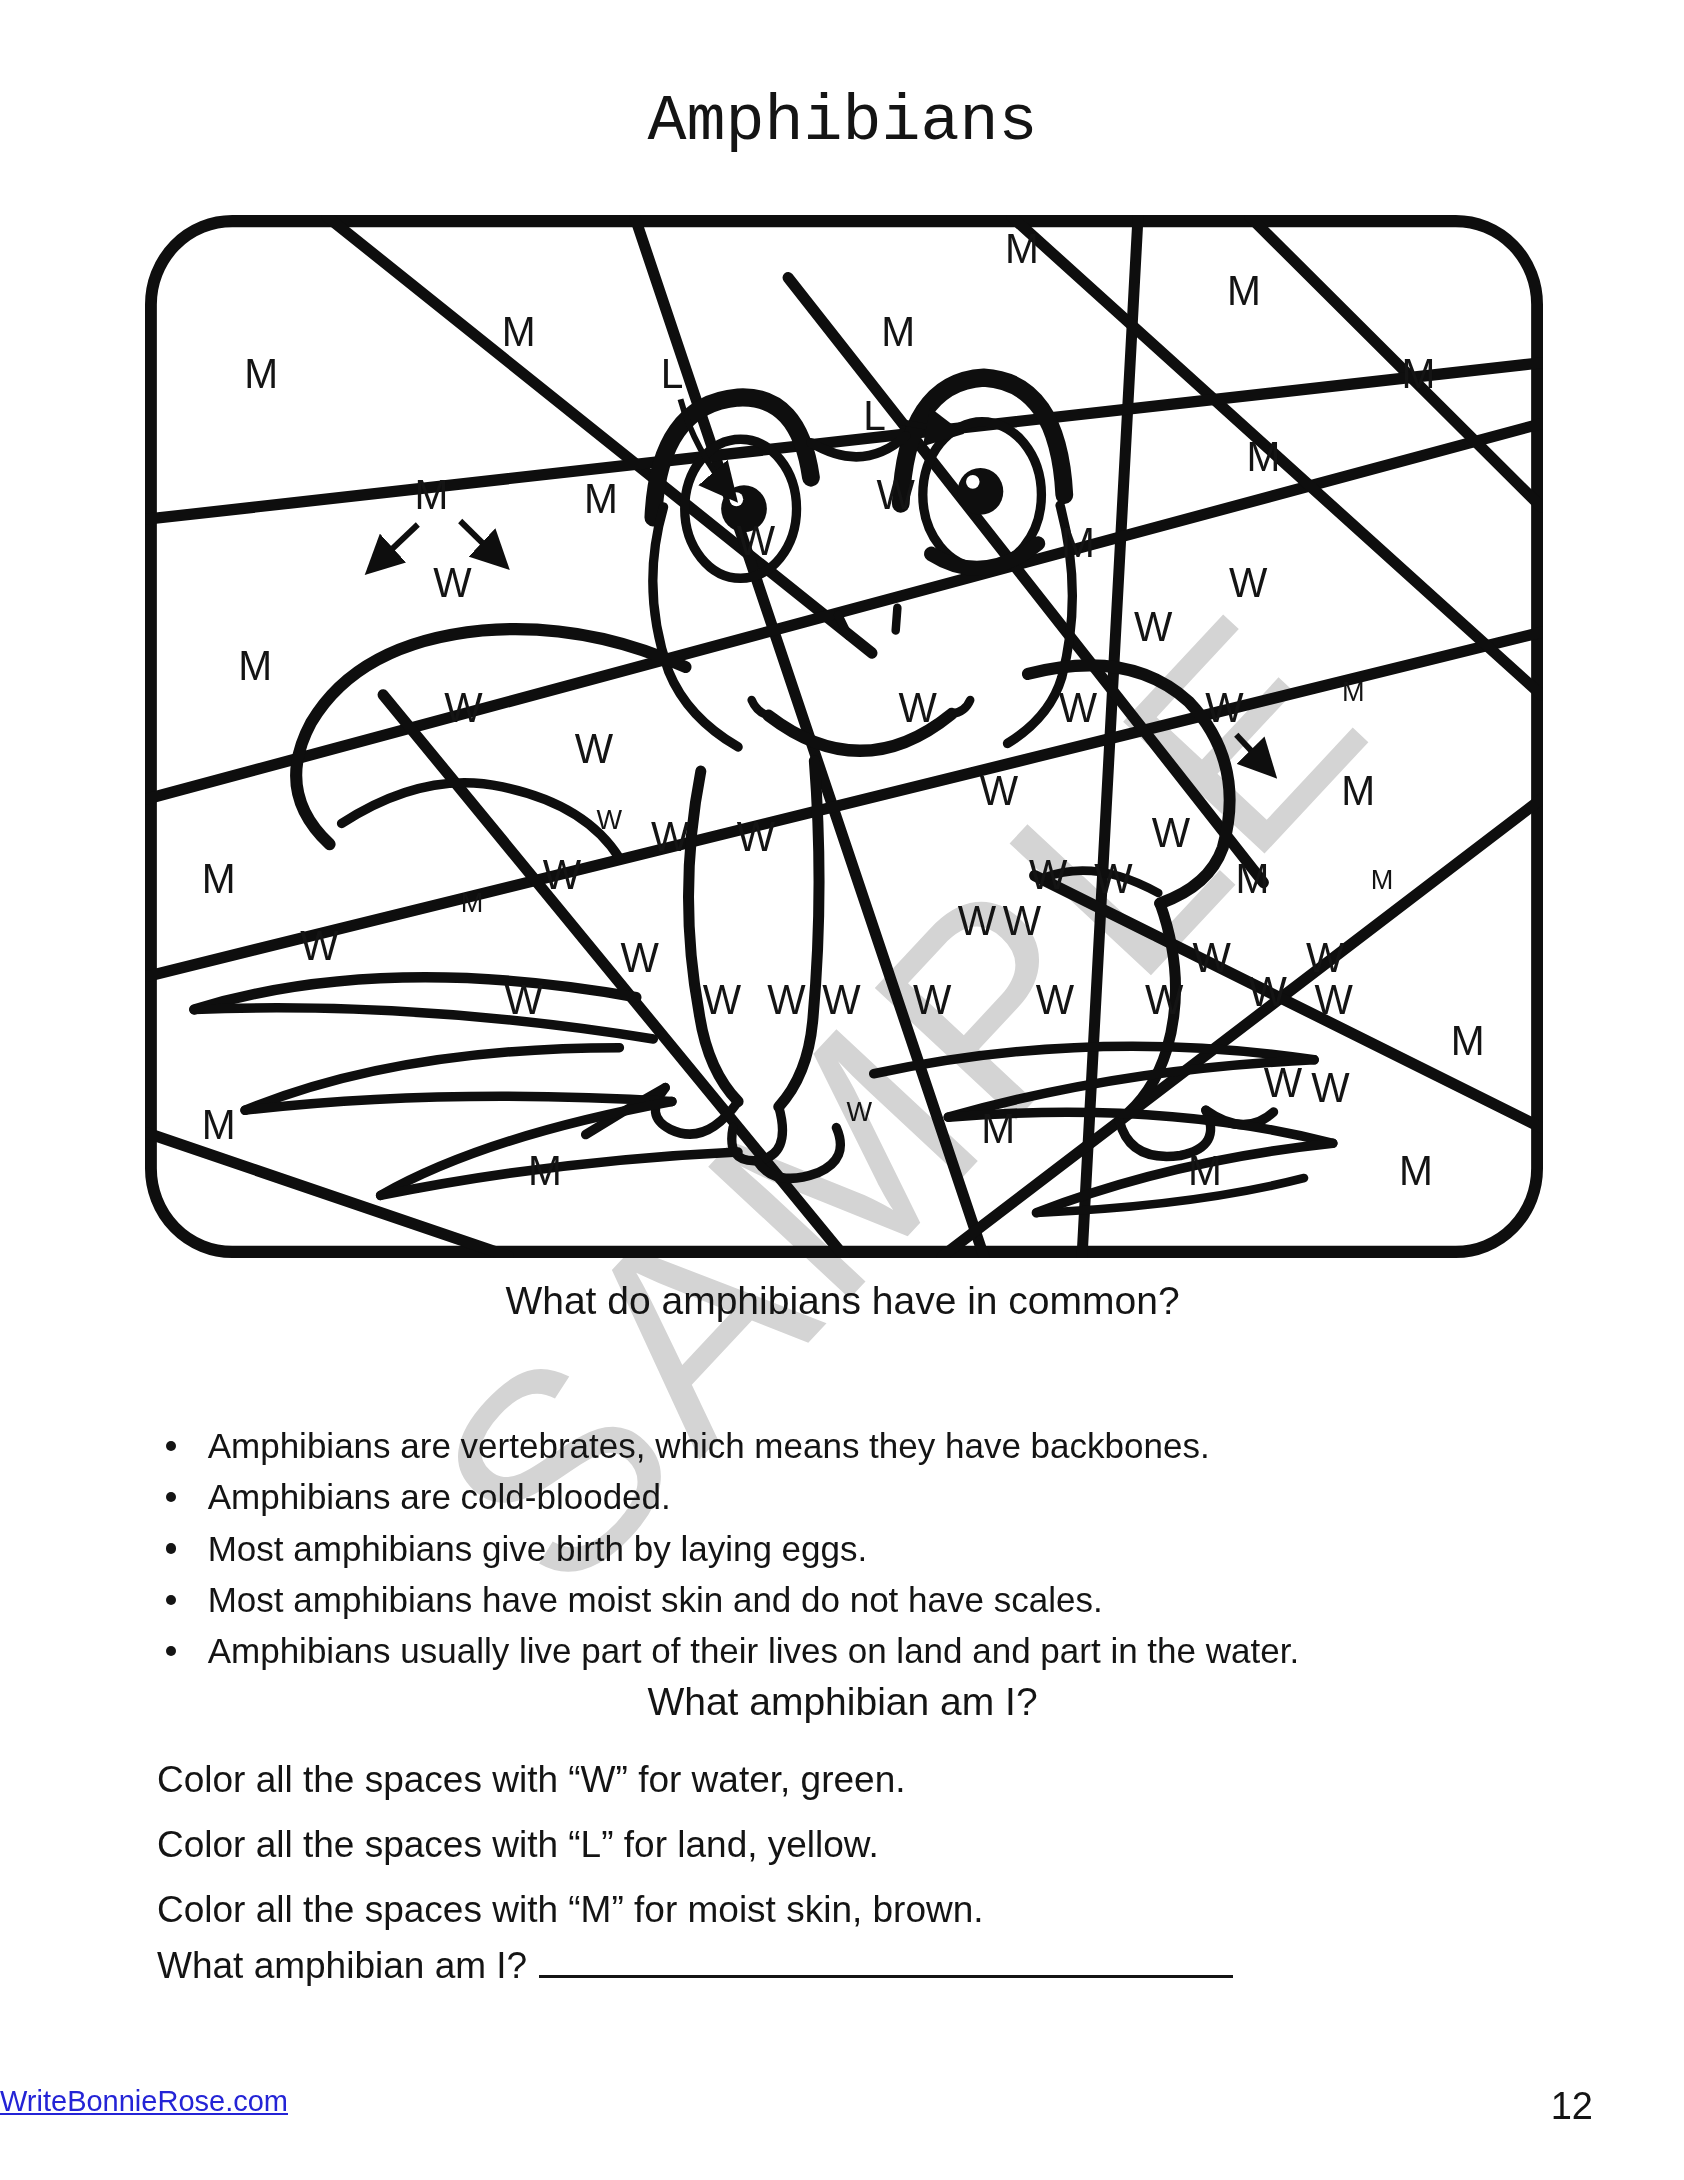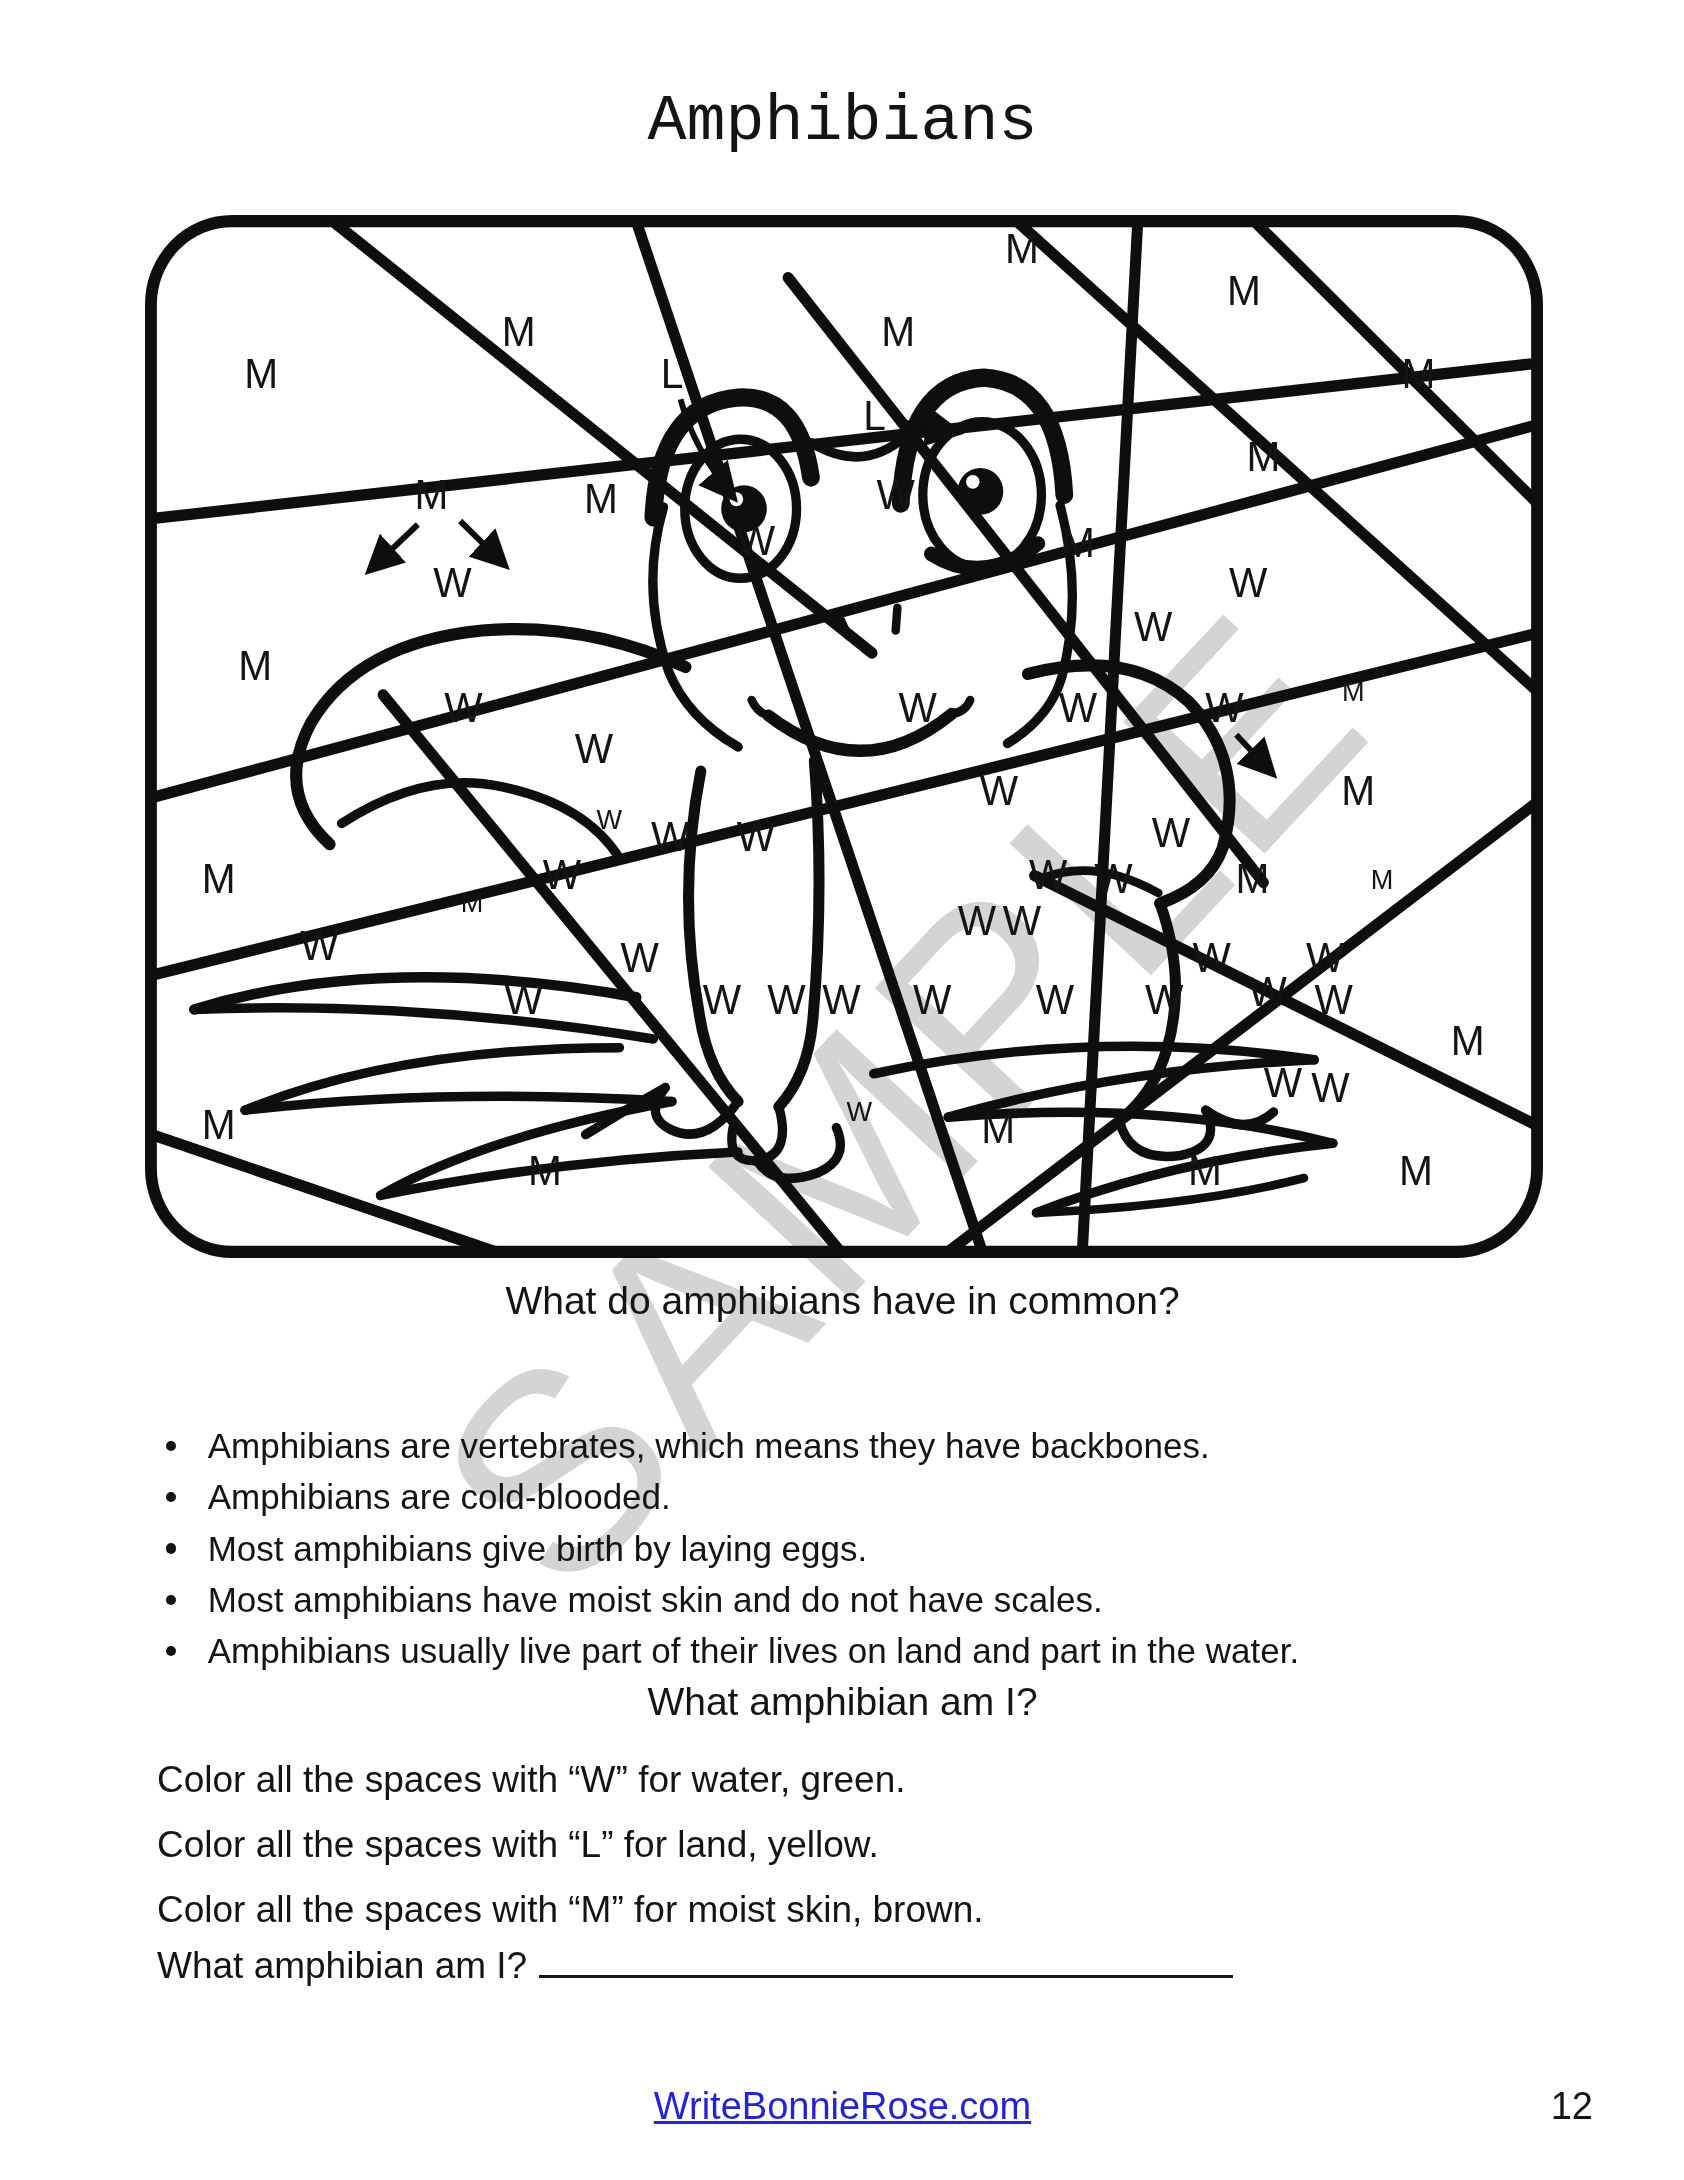--- a/index.html
+++ b/index.html
@@ -94,22 +94,21 @@
   .blank{
     display:inline-block;
     width:694px;
     border-bottom:3.4px solid #141414;
     height:34px;
     margin-left:12px;
   }
   .footer-link{
     position:absolute;
     top:2085px;left:0;width:100%;
-    text-align:center;
-    font-size:38px;
+    font-size:29px;
     z-index:2;
   }
   .footer-link a{
     color:#2424d6;
     text-decoration:underline;
     cursor:pointer;
   }
   .pagenum{
     position:absolute;
     top:2085px;right:92px;

